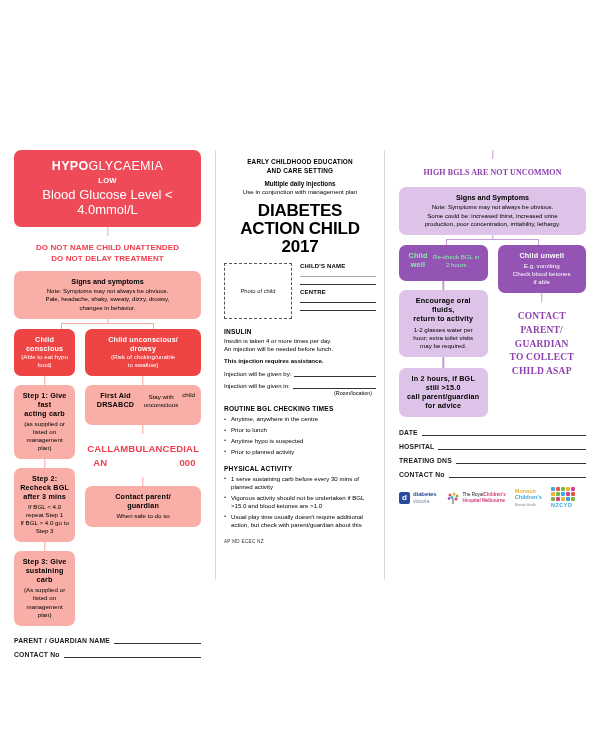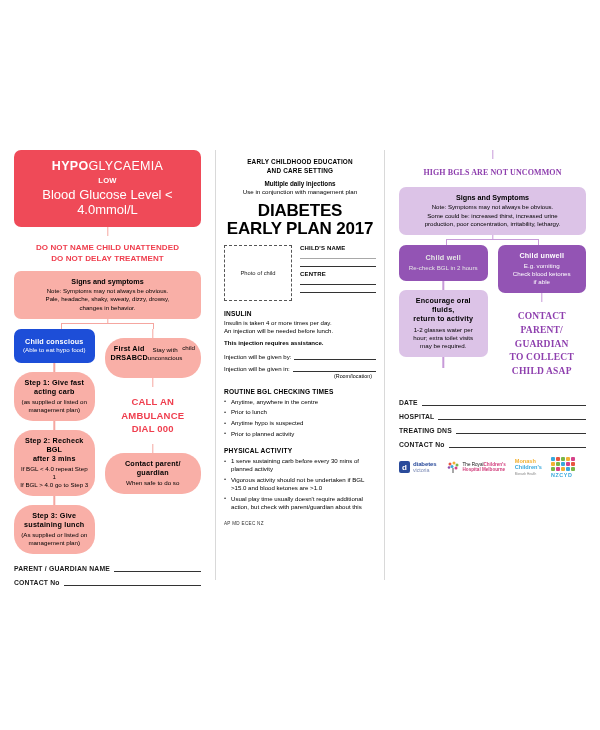--- a/index.html
+++ b/index.html
@@ -45,22 +45,22 @@
     border-radius: 7px;
     text-align: center;
   }
   .hdr-title { font-size: 12.5px; letter-spacing: .3px; font-weight: bold; }
   .hdr-title .thin { font-weight: normal; }
   .hdr-sub   { font-size: 7.6px; font-weight: bold; margin-top: 3px; letter-spacing: .3px;}
   .hdr-bgl   { font-size: 13px; margin-top: 2px; }
 
   
   .c-red-dark  { background: #ef4a58; }
-  .c-red-mid   { background: #1d4ed8; }
-  .c-red-light { background: #f9afa7; border-radius: 19px; }
+  .c-red-mid   { background: #ef4444; }
+  .c-red-light { background: #f9afa7; }
   .txt-red     { color: #ef3e4e; }
 
   
   .c-pur-dark  { background: #8e4cad; }
   .c-pur-mid   { background: #9354b4; }
   .c-pur-light { background: #dcc3e7; text-align: center; }
   .txt-pur     { color: #8e3fae; font-family: Liberation Serif, serif; }
 
   .warn {
     text-align: center;
@@ -239,35 +239,41 @@
           <div class="conn conn-r"></div>
           <div class="box c-red-light" style="min-height:40px;display:flex;flex-direction:column;justify-content:center">
             <div class="t1">Step 2: Recheck BGL</div>
             <div class="t1">after 3 mins</div>
             <div class="t2" style="margin-top:2px">If BGL &lt; 4.0 repeat Step 1</div>
             <div class="t2">If BGL &gt; 4.0 go to Step 3</div>
           </div>
           <div class="conn conn-r"></div>
           <div class="box c-red-light" style="min-height:40px;display:flex;flex-direction:column;justify-content:center">
             <div class="t1">Step 3: Give</div>
-            <div class="t1">sustaining lunch</div>
+            <div class="t1">sustaining carb</div>
             <div class="t2" style="margin-top:2px">(As supplied or listed on</div>
             <div class="t2">management plan)</div>
           </div>
         </div>
 
         <div class="colbox">
+          <div class="box c-red-mid" style="color:#fff;min-height:34px;display:flex;flex-direction:column;justify-content:center">
+            <div class="t1">Child unconscious/</div>
+            <div class="t1">drowsy</div>
+            <div class="t2">(Risk of choking/unable</div>
+            <div class="t2">to swallow)</div>
+          </div>
           <div class="conn conn-r"></div>
           <div class="box c-red-light" style="min-height:40px;display:flex;flex-direction:row;justify-content:center">
             <div class="t1">First Aid DRSABCD</div>
             <div class="t2" style="margin-top:2px">Stay with unconscious</div>
             <div class="t2">child</div>
           </div>
           <div class="conn conn-r"></div>
-          <div class="bigcall txt-red" style="min-height:40px;display:flex;flex-direction:column;justify-content:center">
+          <div class="bigcall txt-red" style="min-height:40px;display:flex;flex-direction:row;justify-content:center">
             <div>CALL AN</div>
             <div>AMBULANCE</div>
             <div>DIAL 000</div>
           </div>
           <div class="conn conn-r" style="height:9px"></div>
           <div class="box c-red-light" style="min-height:40px;display:flex;flex-direction:column;justify-content:center">
             <div class="t1">Contact parent/</div>
             <div class="t1">guardian</div>
             <div class="t2" style="margin-top:2px">When safe to do so</div>
           </div>
@@ -287,21 +293,21 @@
     <div class="col-mid">
       <div class="m-eyebrow" style="margin-top:8px">
         <div>EARLY CHILDHOOD EDUCATION</div>
         <div>AND CARE SETTING</div>
       </div>
       <div class="m-sub">Multiple daily injections</div>
       <div class="m-sub2">Use in conjunction with management plan</div>
 
       <div class="m-title">
         <div>DIABETES</div>
-        <div><span>EARLY PLAN</span> <span class="yr">2017</span></div>
+        <div><span>ACTION CHILD</span> <span class="yr">2017</span></div>
       </div>
 
       <div class="photo-row">
         <div class="photo">
           <span>Photo of child</span>
         </div>
         <div class="photo-fields">
           <div class="ff-label">CHILD'S NAME</div>
           <div class="ff-rule thick"></div>
           <div class="ff-rule"></div>
@@ -363,33 +369,39 @@
       <div class="conn-split sp-p">
         <div class="stem"></div>
           <div class="bar"></div>
           <div class="dropL"></div>
           <div class="dropR"></div>
       </div>
 
       <div class="two">
 
         <div class="colbox">
-          <div class="box c-pur-mid" style="color:#e5e5e5;min-height:36px;display:flex;flex-direction:column;justify-content:center">
+          <div class="box c-pur-mid" style="color:#86efac;min-height:36px;display:flex;justify-content:center">
             <div class="t1">Child well</div>
             <div class="t2" style="margin-top:2px">Re-check BGL in 2 hours</div>
           </div>
           <div class="conn conn-p"></div>
           <div class="box c-pur-light" style="min-height:48px;display:flex;flex-direction:column;justify-content:center">
             <div class="t1">Encourage oral fluids,</div>
             <div class="t1">return to activity</div>
             <div class="t2" style="margin-top:3px">1-2 glasses water per</div>
             <div class="t2">hour; extra toilet visits</div>
             <div class="t2">may be required.</div>
           </div>
           <div class="conn conn-p" style="height:11px"></div>
+          <div class="box c-pur-light" style="min-height:40px;display:flex;flex-direction:column;justify-content:center">
+            <div class="t1">In 2 hours, if BGL</div>
+            <div class="t1">still &gt;15.0</div>
+            <div class="t1">call parent/guardian</div>
+            <div class="t1">for advice</div>
+          </div>
         </div>
 
         <div class="colbox">
           <div class="box c-pur-mid" style="color:#fff;min-height:36px;display:flex;flex-direction:column;justify-content:center">
             <div class="t1">Child unwell</div>
             <div class="t2" style="margin-top:2px">E.g. vomiting</div>
             <div class="t2">Check blood ketones</div>
             <div class="t2">if able</div>
           </div>
           <div class="conn conn-p"></div>

